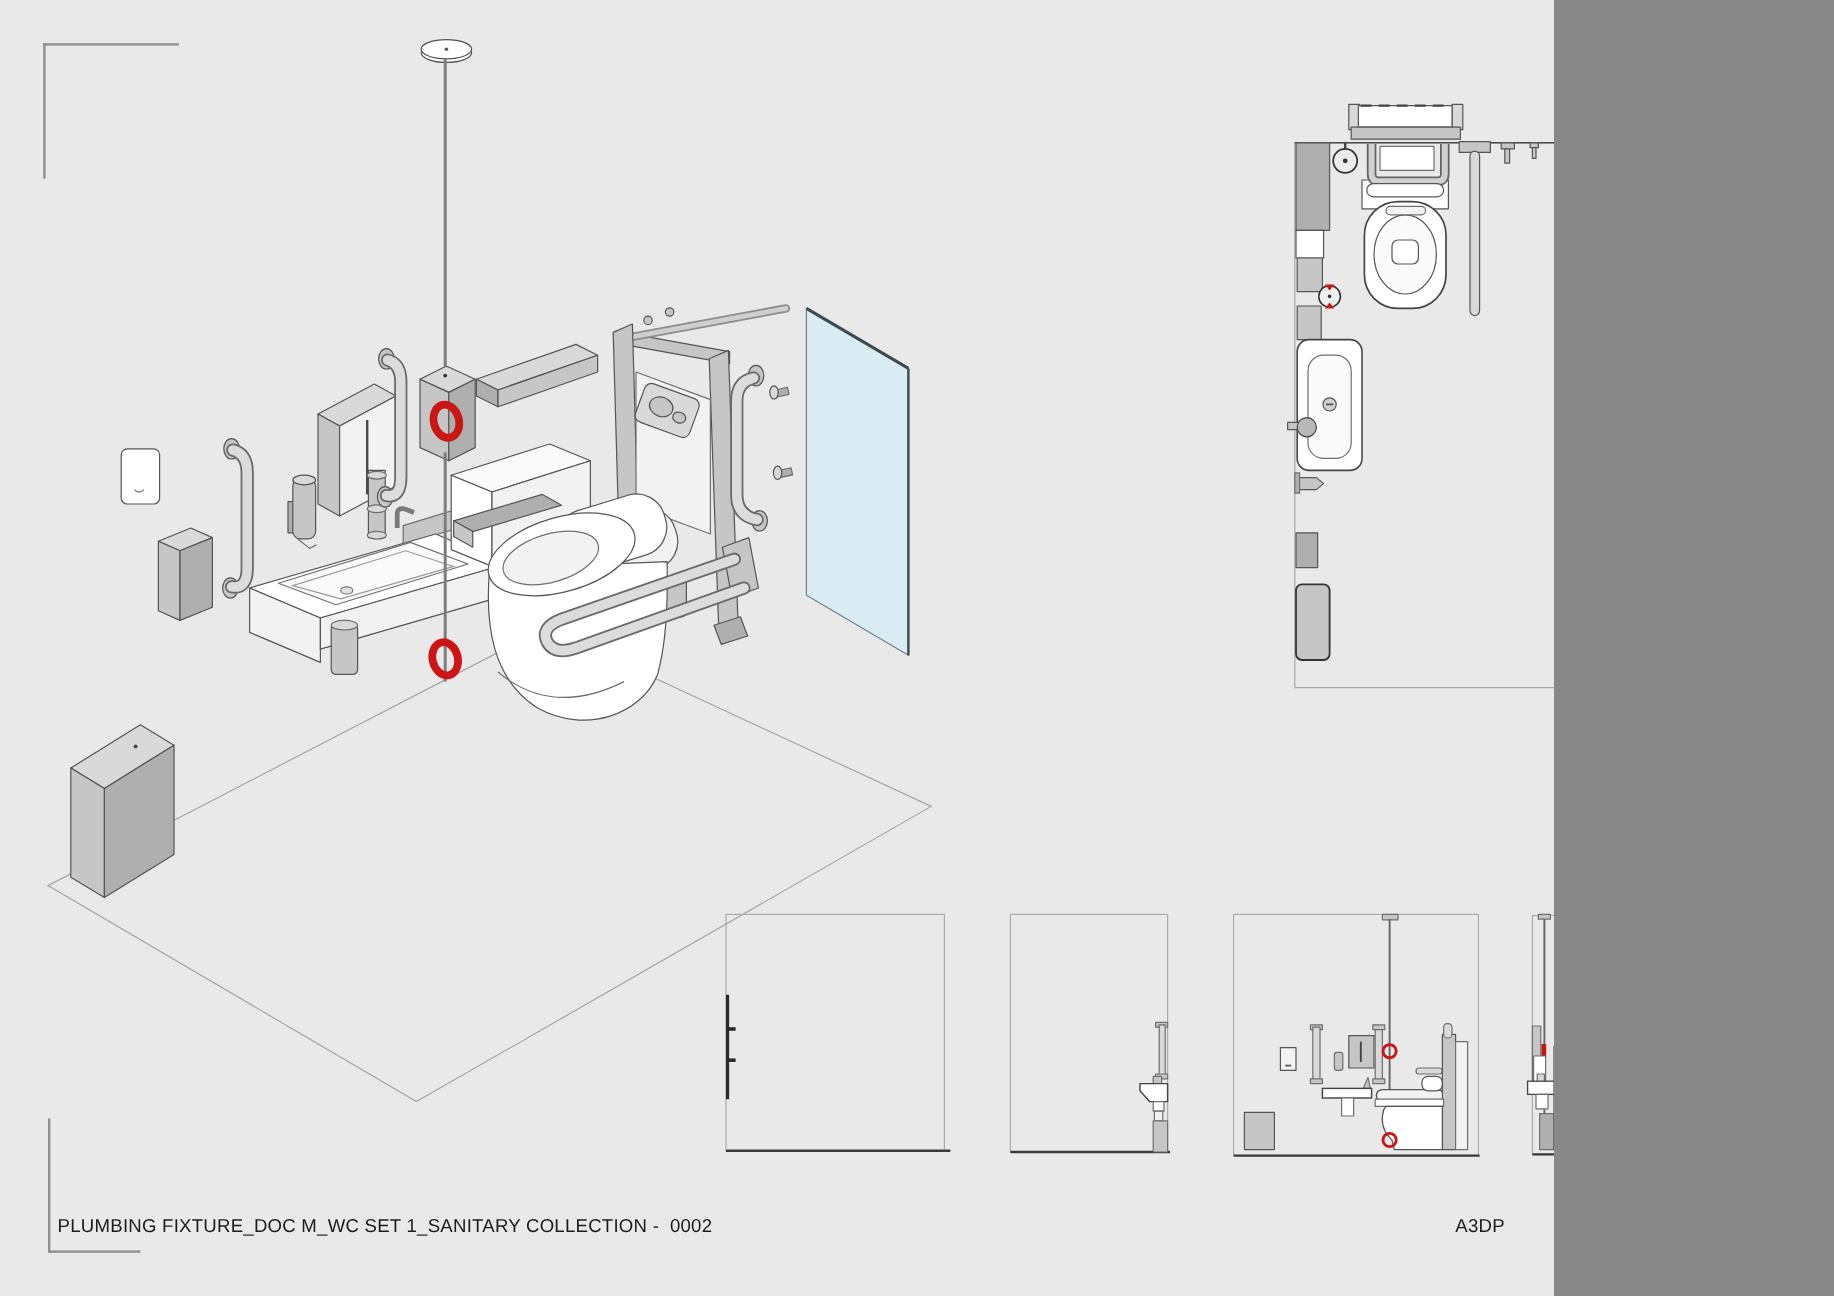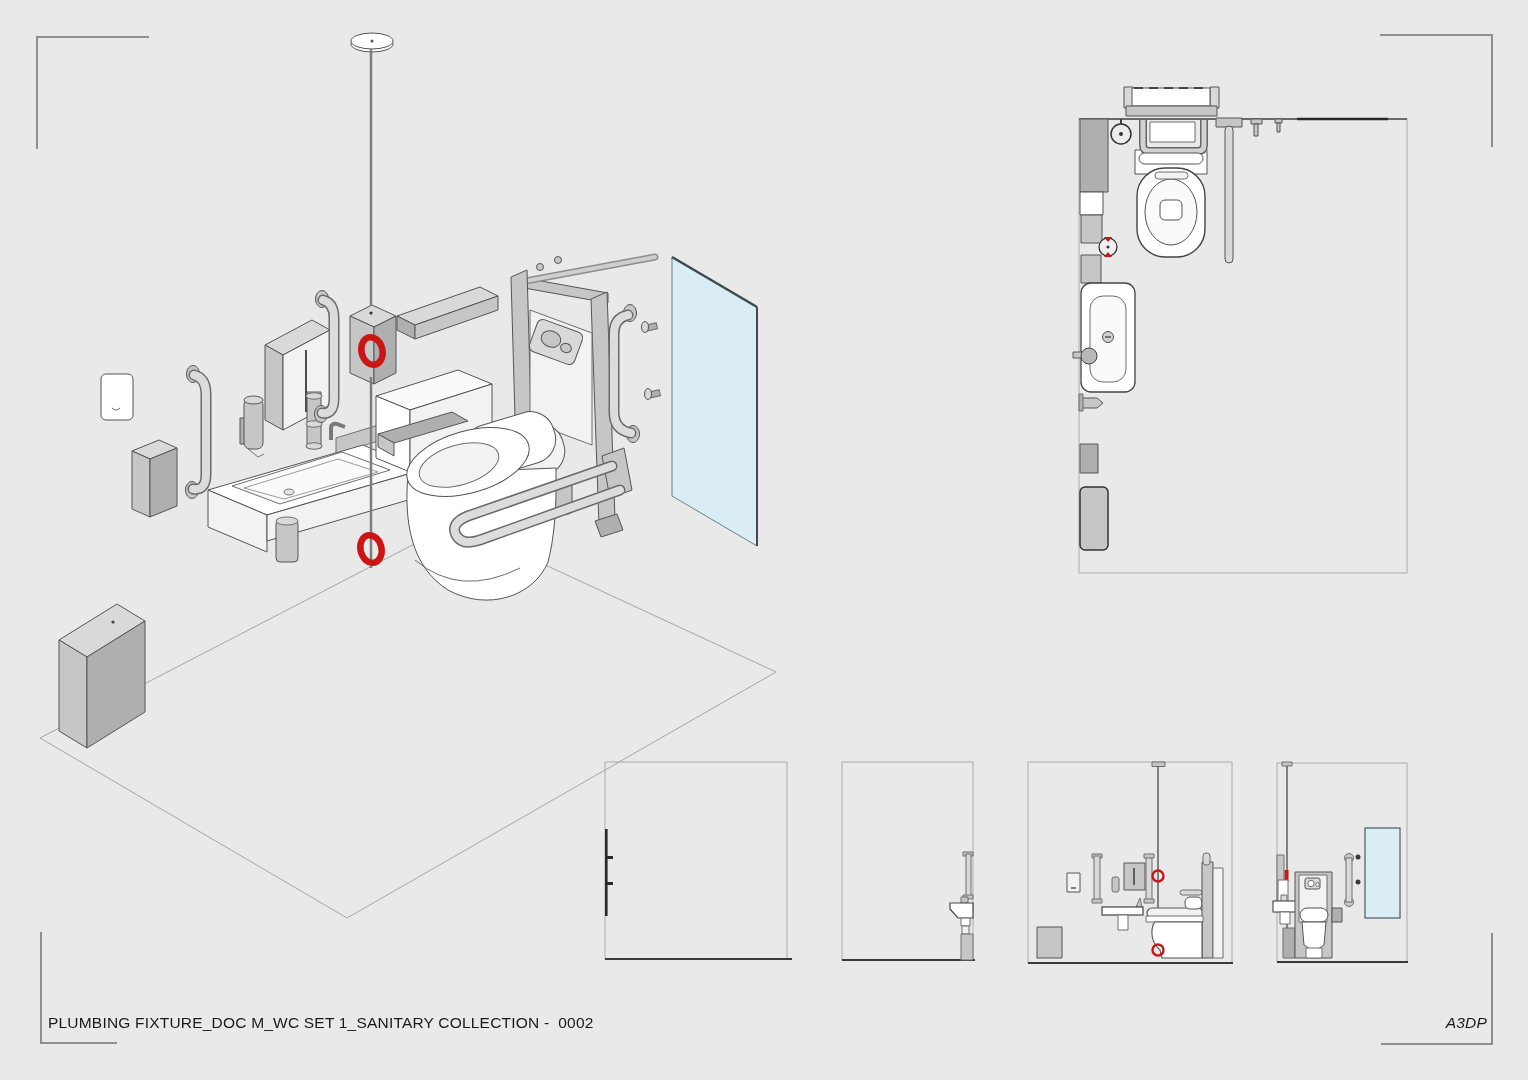--- a/index.html
+++ b/index.html
@@ -3,30 +3,30 @@
 <meta charset="utf-8">
 <style>
   :root{
     --sheet-bg:#e9e9e9; --accent-red:#cc1616; --mirror-glass:#daedf5;
     --line-dark:#2f2f2f; --line-mid:#555555; --fill-white:#ffffff;
     --fill-light:#d9d9d9; --fill-mid:#c6c6c6; --fill-dark:#afafaf;
     --panel-border:#ababab; --mark-gray:#8f8f8f; --text-color:#1a1a1a;
   }
   html,body{margin:0;padding:0;}
   body{font-family:"Liberation Sans", sans-serif; background:#888;}
-  #sheet{position:relative;width:1528px;height:1080px;background:var(--sheet-bg);overflow:hidden;}
+  #sheet{position:relative;width:1283px;height:1080px;background:var(--sheet-bg);overflow:hidden;padding-left:12px;}
   #drawing{position:absolute;left:0;top:0;}
   .cm{position:absolute;}
   #cm-tl{left:36px;top:36px;width:111px;height:111px;border-top:2px solid var(--mark-gray);border-left:2px solid var(--mark-gray);}
   #cm-tr{left:1380px;top:34px;width:111px;height:111px;border-top:2px solid var(--mark-gray);border-right:2px solid var(--mark-gray);}
   #cm-bl{left:40px;top:932px;width:75px;height:110px;border-bottom:2px solid var(--mark-gray);border-left:2px solid var(--mark-gray);}
   #cm-br{left:1381px;top:933px;width:110px;height:110px;border-bottom:2px solid var(--mark-gray);border-right:2px solid var(--mark-gray);}
   .title-text{position:absolute;top:1014px;font-size:15.5px;color:var(--text-color);white-space:pre;letter-spacing:.2px;}
   #sheet-title{left:48px;}
-  #sheet-code{right:41px;font-style:italic;}
+  #sheet-code{right:41px;}
   
   .st{stroke:var(--line-mid);stroke-width:1;stroke-linejoin:round;}
   .s7{stroke:#6f6f6f;stroke-width:1;stroke-linejoin:round;}
   .fn{fill:none;}
   .fw{fill:var(--fill-white);}
   .fw2{fill:#f2f2f2;}
   .fw3{fill:#fafafa;}
   .fl{fill:var(--fill-light);}
   .fm{fill:var(--fill-mid);}
   .fd{fill:var(--fill-dark);}

